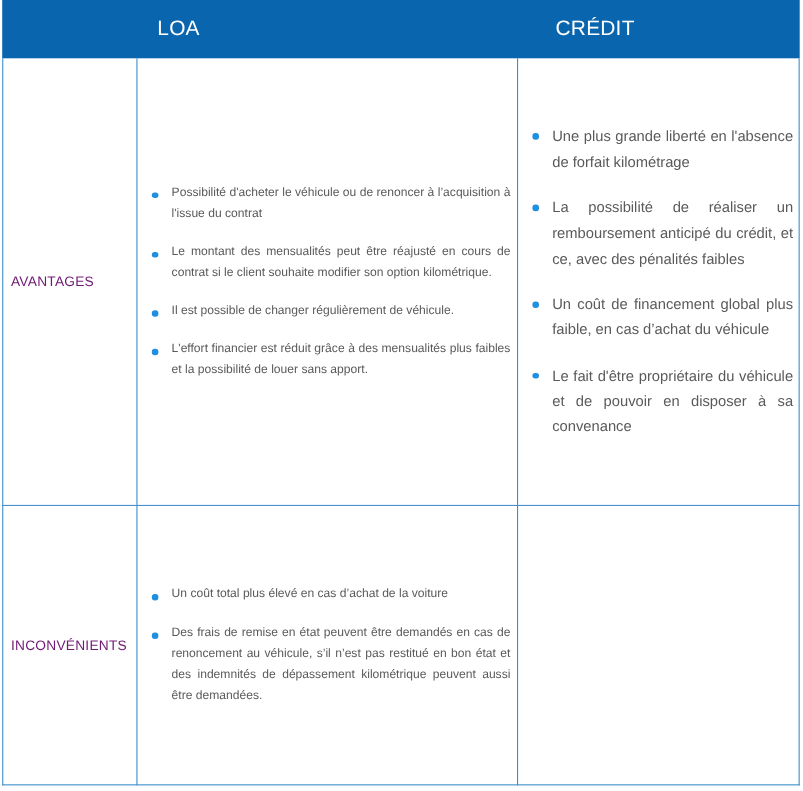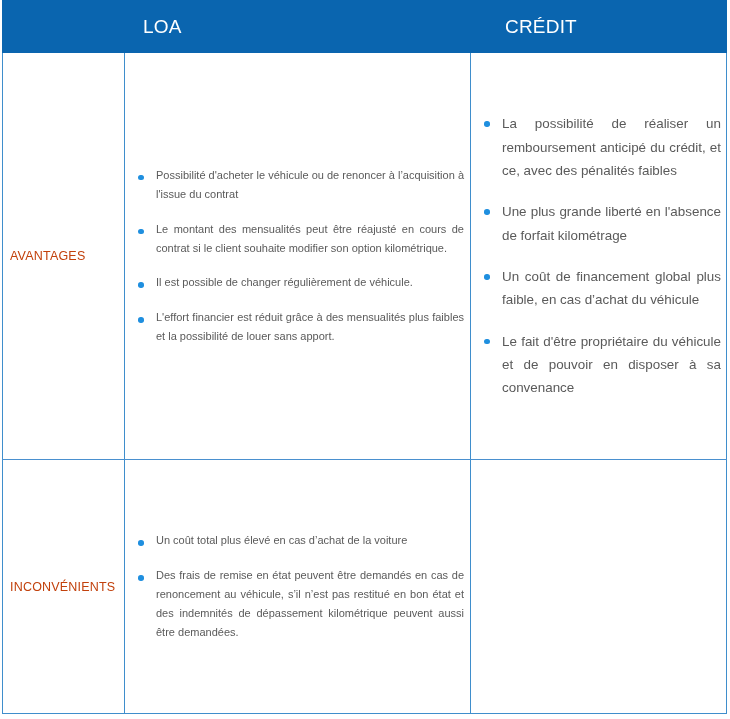--- a/index.html
+++ b/index.html
@@ -91,21 +91,21 @@
     top: 0;
     height: 100%;
     box-sizing: border-box;
   }
   .cell-label {
     left: 0;
     width: 122px;
     display: flex;
     align-items: center;
     padding-left: 8px;
-    color: #c2410c;
+    color: #701a75;
     font-size: 12.5px;
     letter-spacing: .2px;
     white-space: nowrap;
   }
   .cell-loa    { left: 124px; width: 346px; padding: 0 8px 0 8px; }
   .cell-credit { left: 470px; width: 255px; padding: 0 6px 0 8px; }
 
   .bullet-list {
     margin: 0;
     padding: 0;
@@ -183,25 +183,25 @@
           <span class="bullet-dot"></span>
           <span>L'effort financier est réduit grâce à des mensualités plus faibles et la possibilité de louer sans apport.</span>
         </li>
       </ul>
     </div>
 
     <div class="cell cell-credit">
       <ul class="bullet-list">
         <li class="bullet-item">
           <span class="bullet-dot"></span>
+          <span>Une plus grande liberté en l'absence de forfait kilométrage</span>
+        </li>
+        <li class="bullet-item">
+          <span class="bullet-dot"></span>
           <span>La possibilité de réaliser un remboursement anticipé du crédit, et ce, avec des pénalités faibles</span>
-        </li>
-        <li class="bullet-item">
-          <span class="bullet-dot"></span>
-          <span>Une plus grande liberté en l'absence de forfait kilométrage</span>
         </li>
         <li class="bullet-item">
           <span class="bullet-dot"></span>
           <span>Un coût de financement global plus faible, en cas d’achat du véhicule</span>
         </li>
         <li class="bullet-item">
           <span class="bullet-dot"></span>
           <span>Le fait d'être propriétaire du véhicule et de pouvoir en disposer à sa convenance</span>
         </li>
       </ul>

